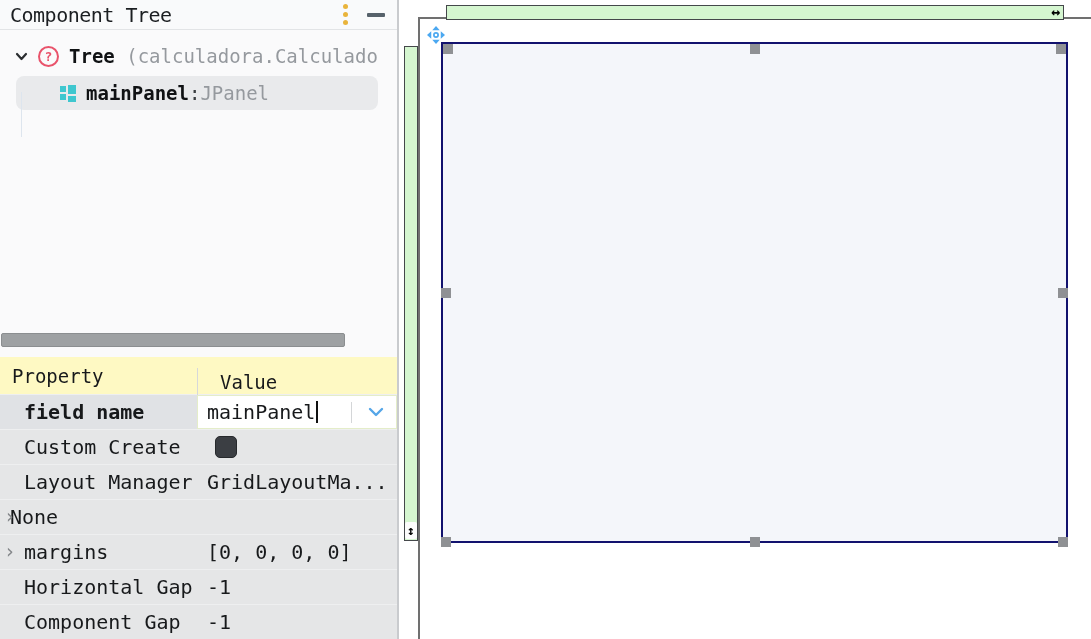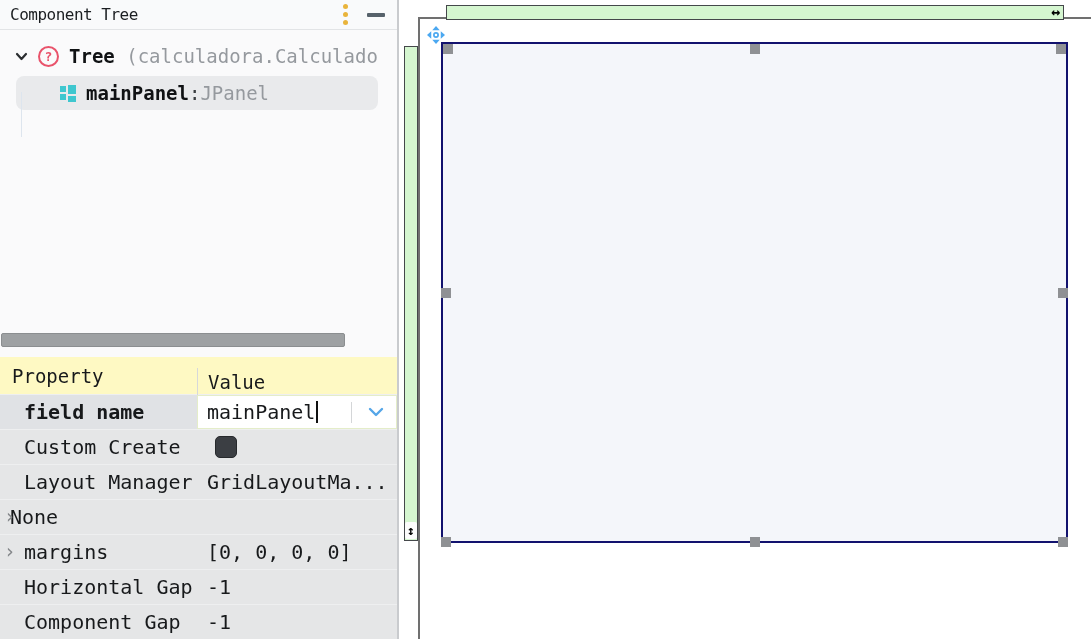--- a/index.html
+++ b/index.html
@@ -5,21 +5,21 @@
   * { margin:0; padding:0; box-sizing:border-box; }
   html,body { width:1091px; height:639px; overflow:hidden; background:#fff; }
   body { font-family:"DejaVu Sans Mono","Liberation Mono",monospace; color:#17191B; }
   .stage { position:relative; width:1091px; height:639px; background:#fff; }
 
   
   .left-panel { position:absolute; left:0; top:0; width:399px; height:639px;
     background:#FAFAFB; border-right:2px solid #C9CBCE; }
   .panel-header { position:relative; height:30px; display:flex; align-items:center;
     padding:0 12px 0 10px; background:#F9FAFB; border-bottom:1px solid #E2E4E6; }
-  .panel-title { font-size:16px; color:#1B1E21; letter-spacing:-0.5px; }
+  .panel-title { font-size:20px; color:#1B1E21; letter-spacing:-0.5px; }
   .hspacer { flex:1; }
   .kebab { display:flex; flex-direction:column; gap:3px; padding:3px 5px; cursor:pointer; margin-right:14px; }
   .kebab i { width:5px; height:5px; border-radius:50%; background:#E9B43B; }
   .minimize-bar { width:18px; height:4px; border-radius:1px; background:#57626B; cursor:pointer; }
 
   .tree { position:relative; padding-top:10px; }
   .indent-guide { position:absolute; left:21px; top:62px; width:1px; height:45px; background:#DDE5EE; }
   .tree-row { display:flex; align-items:center; white-space:nowrap; overflow:hidden; font-size:19px; }
   .tree-row.form { height:32px; padding-left:14px; cursor:pointer; }
   .tree-row.form .twisty { margin-right:9px; display:flex; }
@@ -35,21 +35,21 @@
 
   
   .hscroll { position:absolute; left:0; top:331px; width:397px; height:18px; }
   .hscroll .thumb { position:absolute; left:1px; top:2px; width:344px; height:14px;
     background:#9EA1A3; border:1px solid #8B8E90; border-radius:2px; cursor:pointer; }
 
   
   .prop-table { position:absolute; left:0; top:357px; width:397px; height:282px; font-size:20px; }
   .ptable-head { display:flex; height:37px; background:#fef9c3; align-items:center; }
   .ptable-head .hcell-p { width:197px; padding-left:12px; font-size:19px; }
-  .ptable-head .hcell-v { flex:1; padding-left:10px; font-size:19px; border-left:1px solid #D6D8DA; height:27px; display:flex; align-items:center;margin-top:12px; }
+  .ptable-head .hcell-v { flex:1; padding-left:22px; font-size:19px; border-left:1px solid #D6D8DA; height:27px; display:flex; align-items:center;margin-top:12px; }
   .prow { display:flex; height:35px; border-top:1px solid #EEEFF0; cursor:pointer; }
   .pcell { width:197px; background:#E5E6E7; display:flex; align-items:center;
     padding-left:24px; position:relative; white-space:nowrap; overflow:hidden; }
   .vcell { flex:1; background:#E5E6E7; display:flex; align-items:center; padding-left:10px;
     white-space:nowrap; overflow:hidden; }
   .expander { position:absolute; left:4px; top:50%; transform:translateY(-54%);
     font-size:19px; color:#85888B; line-height:1; cursor:pointer; }
   .prow.selected .pcell { background:#E0E2E5; font-weight:bold; }
   .editor { flex:1; background:#FFFFFF; border:1px solid #E4EDC9; display:flex;
     align-items:center; padding-left:9px; position:relative; }

